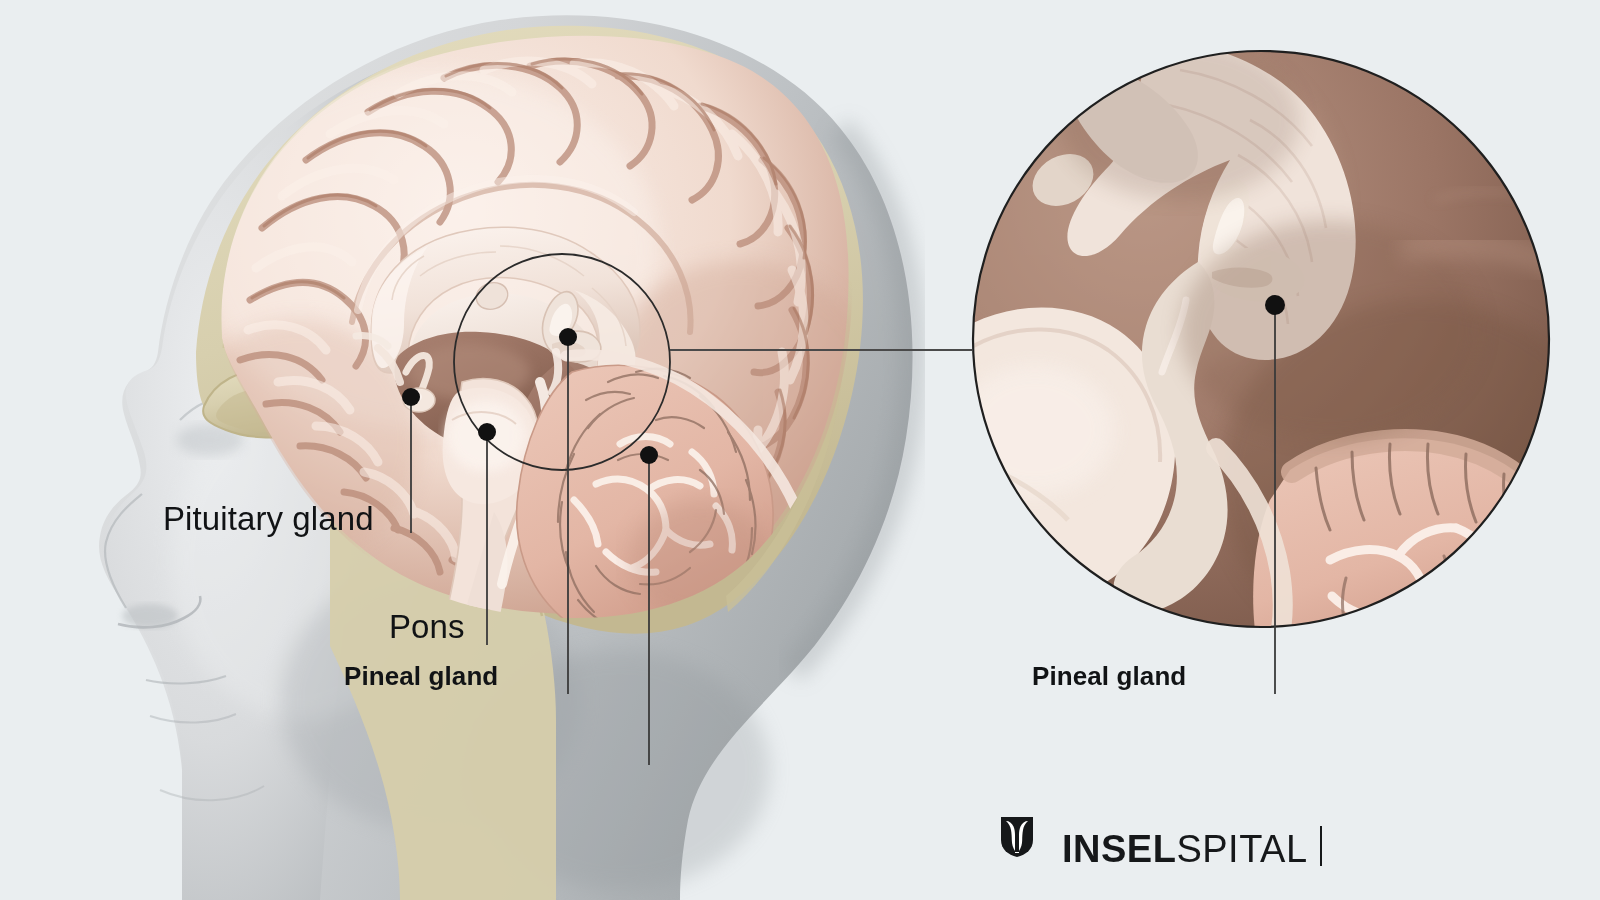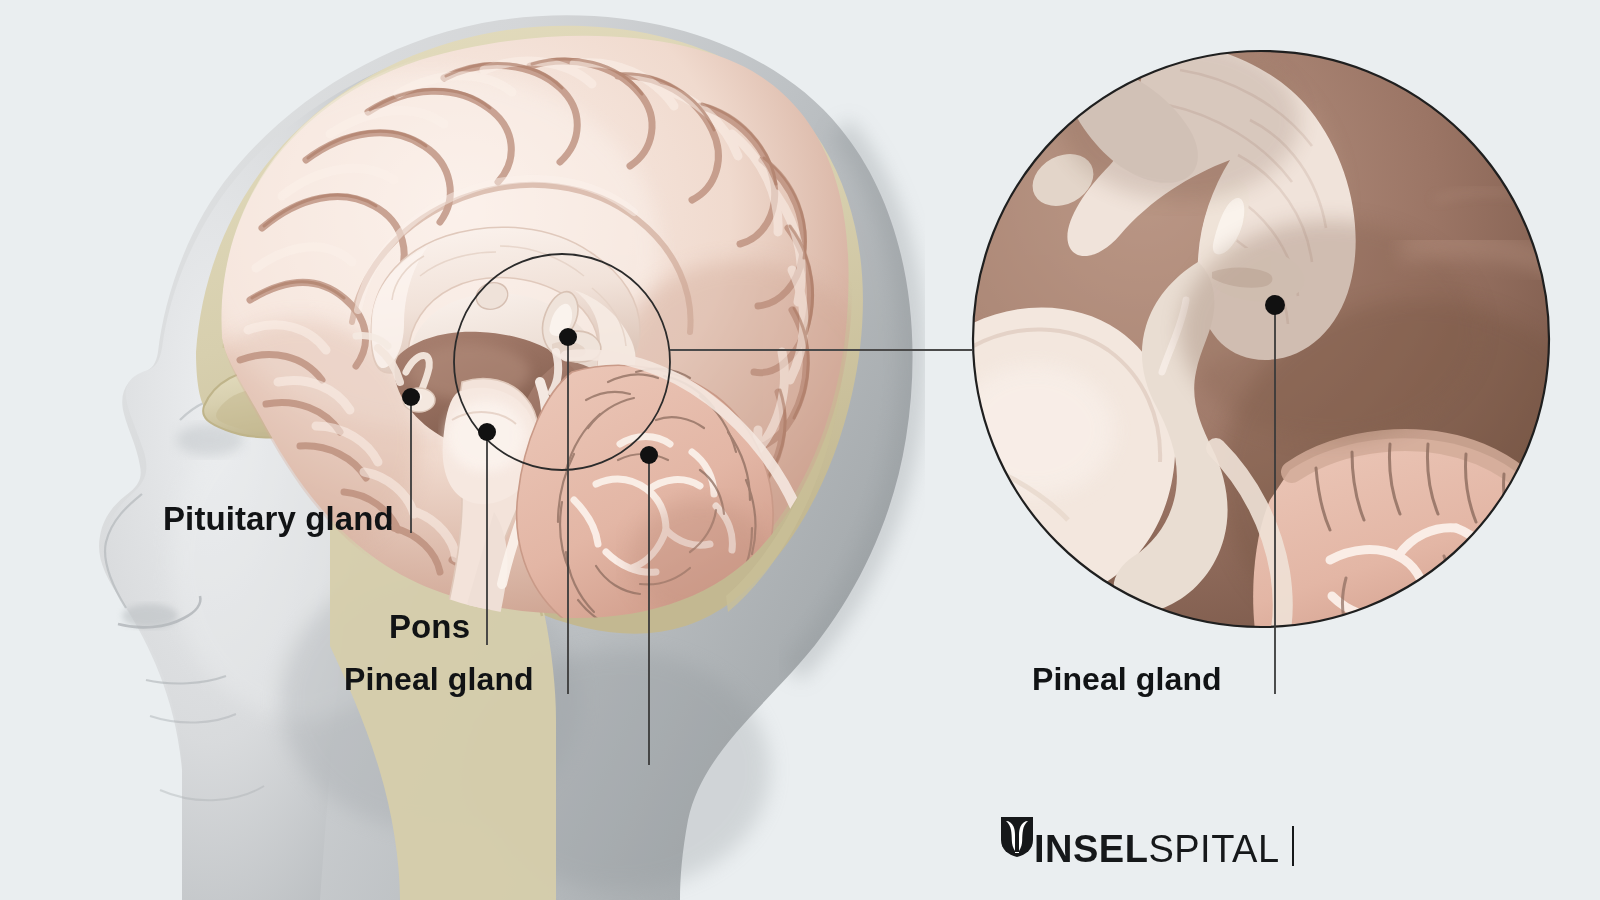--- a/index.html
+++ b/index.html
@@ -12,27 +12,27 @@
   #stage{position:absolute;inset:0;width:1600px;height:900px;}
   svg{display:block;}
 
   .lbl{
     position:absolute;
     color:#111315;
     font-family:"Liberation Sans", sans-serif;
     white-space:nowrap;
     letter-spacing:.1px;
   }
-  .lbl-reg{font-size:33px;font-weight:700;}
-  .lbl-bold{font-size:32px;font-weight:700;}
+  .lbl-reg{font-size:33px;font-weight:400;}
+  .lbl-bold{font-size:26px;font-weight:700;}
 
   
   #logo{
     position:absolute;left:1000px;top:806px;
-    display:flex;align-items:center;gap:0;
+    display:flex;align-items:center;gap:28px;
   }
   #logo .shield{width:34px;height:42px;display:block;}
   #logo .wordmark{
     display:flex;align-items:baseline;
     font-size:38px;color:#16181a;line-height:1;
   }
   #logo .w-insel{font-weight:700;letter-spacing:.5px;}
   #logo .w-spital{font-weight:400;letter-spacing:.5px;margin-top:24px;}
   #logo .w-bar{
     display:inline-block;width:2px;height:40px;background:#16181a;

